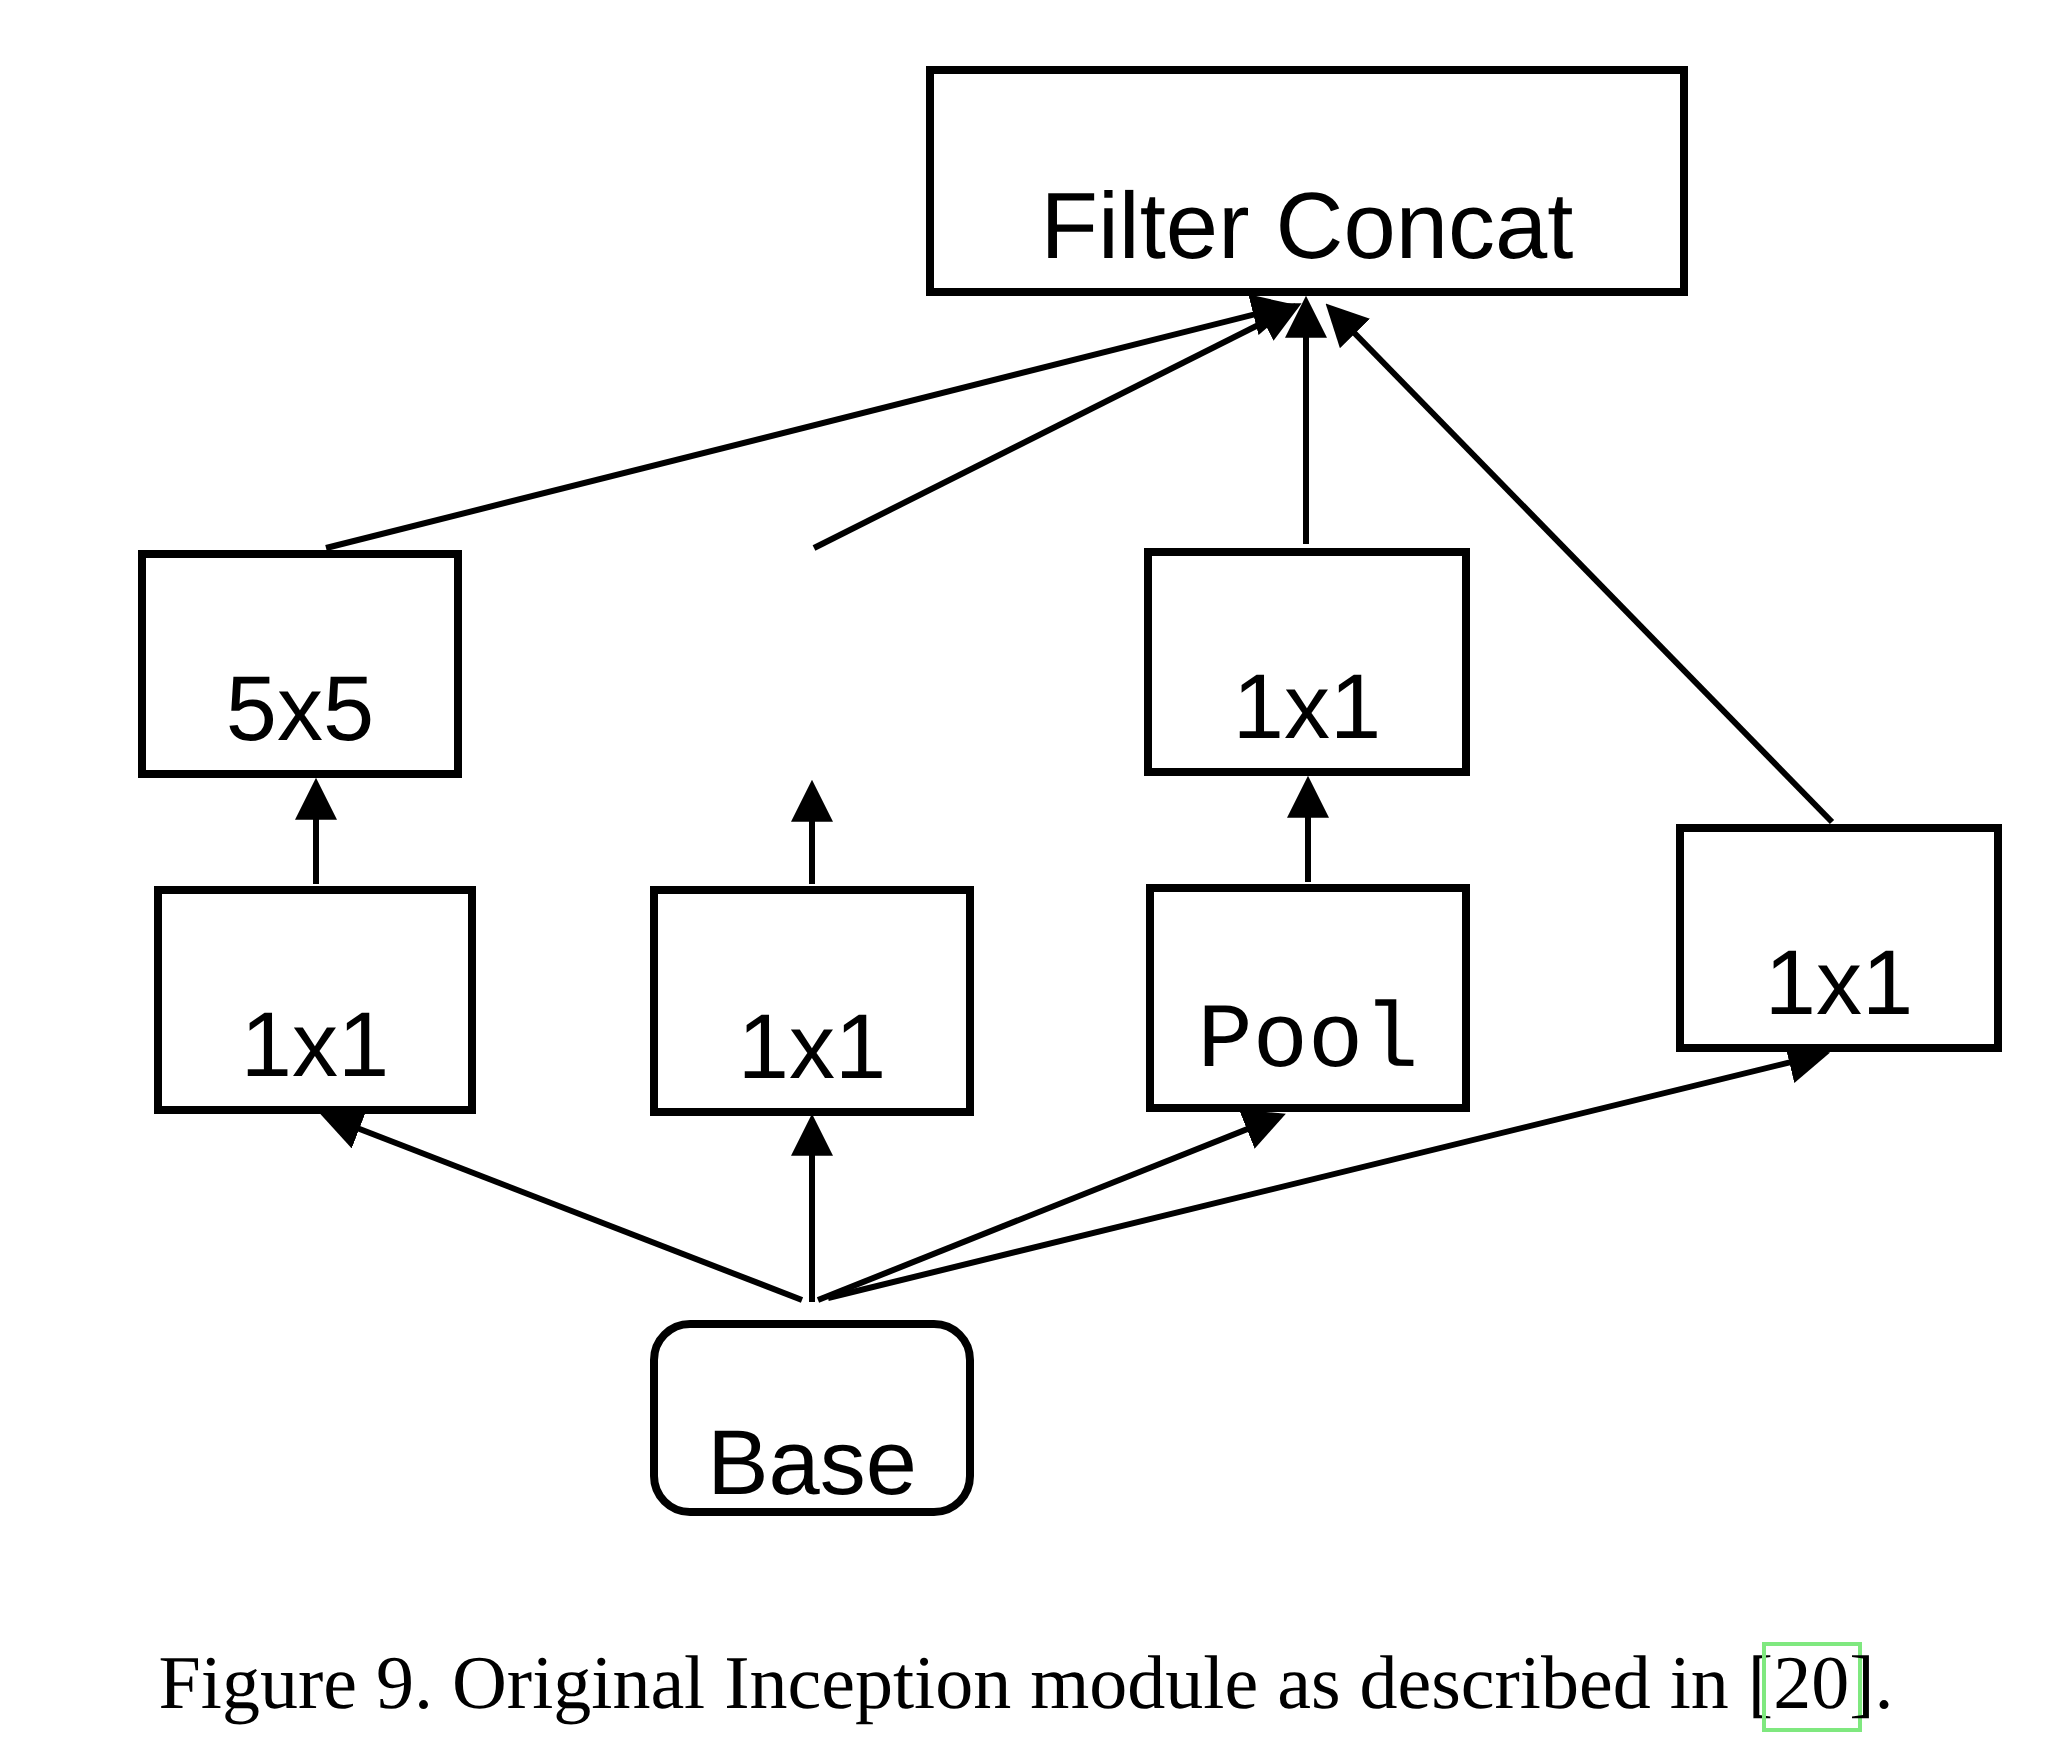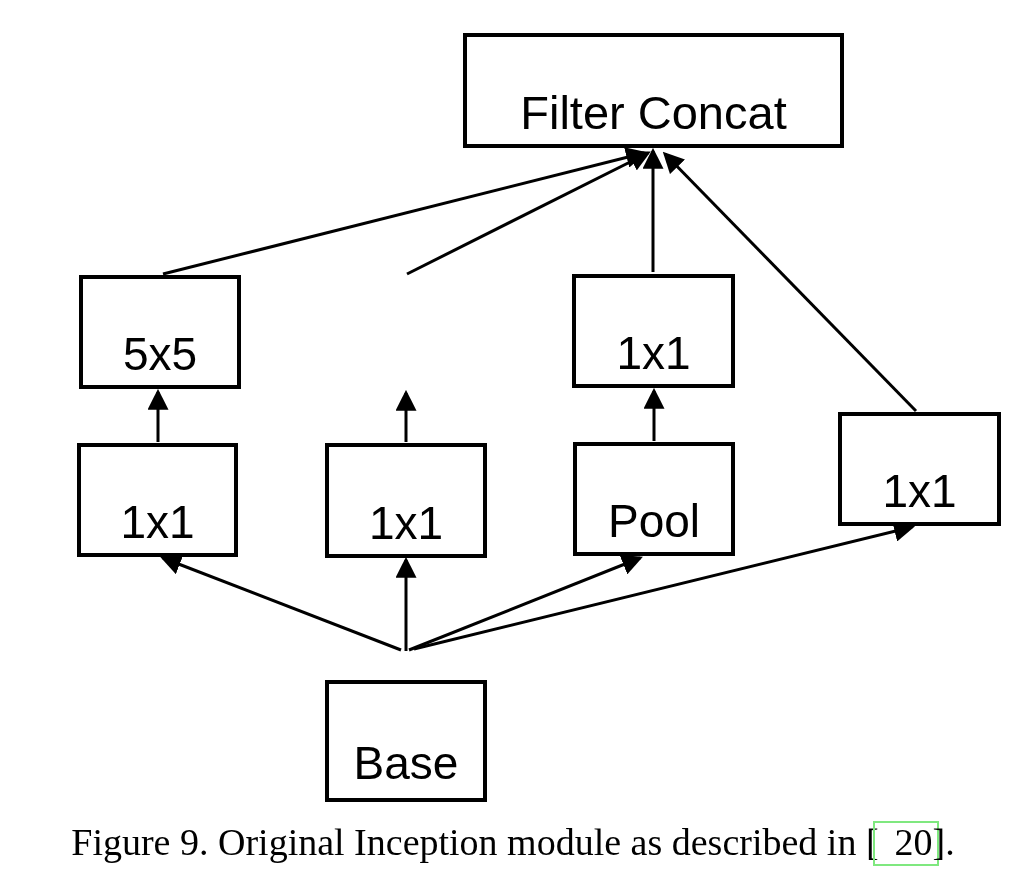--- a/index.html
+++ b/index.html
@@ -33,44 +33,44 @@
     justify-content: center;
     color: #000000;
     font-size: 46px;
     line-height: 1;
   }
   .node .node-label {
     white-space: nowrap;
     margin-top: 44px;
   }
   #n-filter_concat   { left: 463px; top: 33px;  width: 381px; height: 115px; font-size: 47px; }
-  #n-conv5x5         { left: 79px;  top: 275px; width: 162px; height: 114px; }
+  #n-conv5x5         { left: 69px;  top: 275px; width: 162px; height: 114px; }
   #n-conv3x3         { left: 325px; top: 275px; width: 162px; height: 115px; }
   #n-conv1x1_top     { left: 572px; top: 274px; width: 163px; height: 114px; }
   #n-conv1x1_right   { left: 838px; top: 412px; width: 163px; height: 114px; }
   #n-conv1x1_left    { left: 77px;  top: 443px; width: 161px; height: 114px; }
   #n-conv1x1_mid     { left: 325px; top: 443px; width: 162px; height: 115px; }
-  #n-pool            { left: 573px; top: 442px; width: 162px; height: 114px; }
-  #n-base            { left: 325px; top: 680px; width: 162px; height: 122px; }
+  #n-pool            { left: 573px; top: 442px; width: 162px; height: 114px; font-family: Liberation Mono, monospace; }
+  #n-base            { left: 325px; top: 660px; width: 162px; height: 98px; border-radius: 20px; }
 
   .caption {
     position: absolute;
     left: 0;
     right: 0;
     top: 820px;
     text-align: center;
     font-family: "Liberation Serif", serif;
     font-size: 38px;
     color: #000000;
     white-space: nowrap;
   }
   .cite-box {
     display: inline-block;
     border: 2.5px solid #7fe87f;
-    padding: 0 4px 3px 20px;
+    padding: 0 4px 3px 4px;
     margin: 0 -6px;
     line-height: 1;
     cursor: pointer;
   }
 </style>
 </head>
 <body>
 
 <div class="stage">
 

